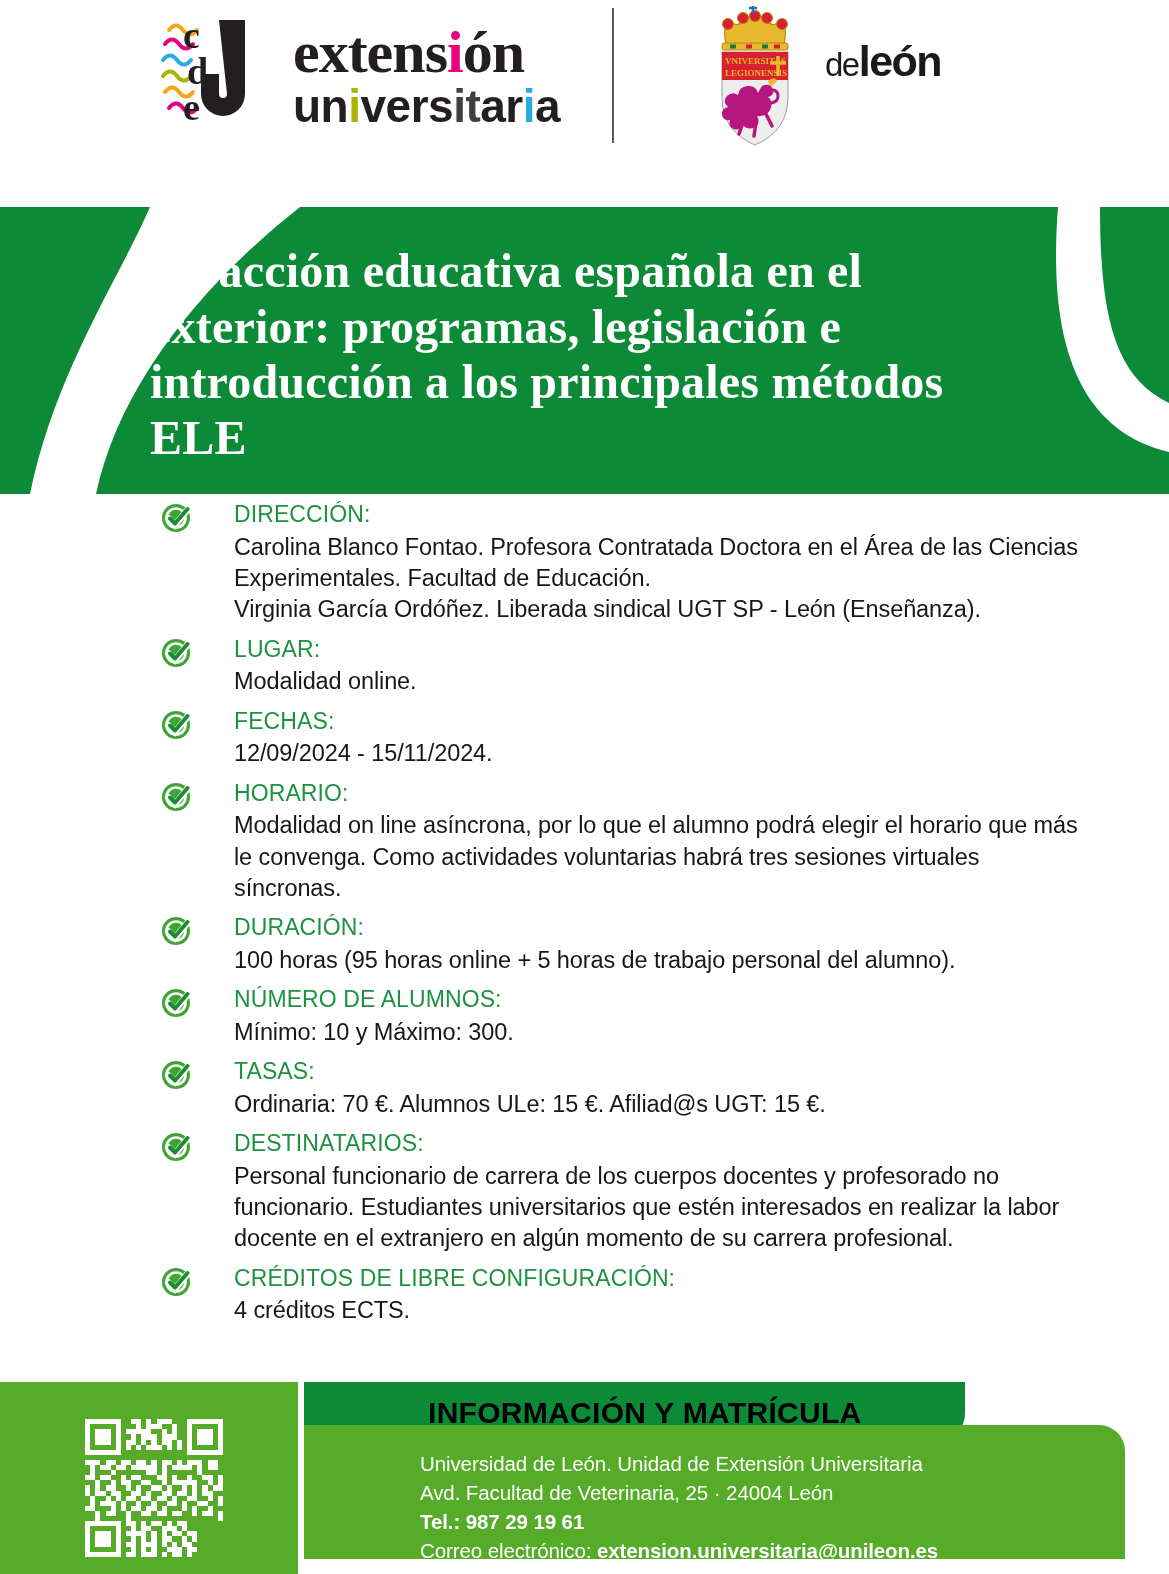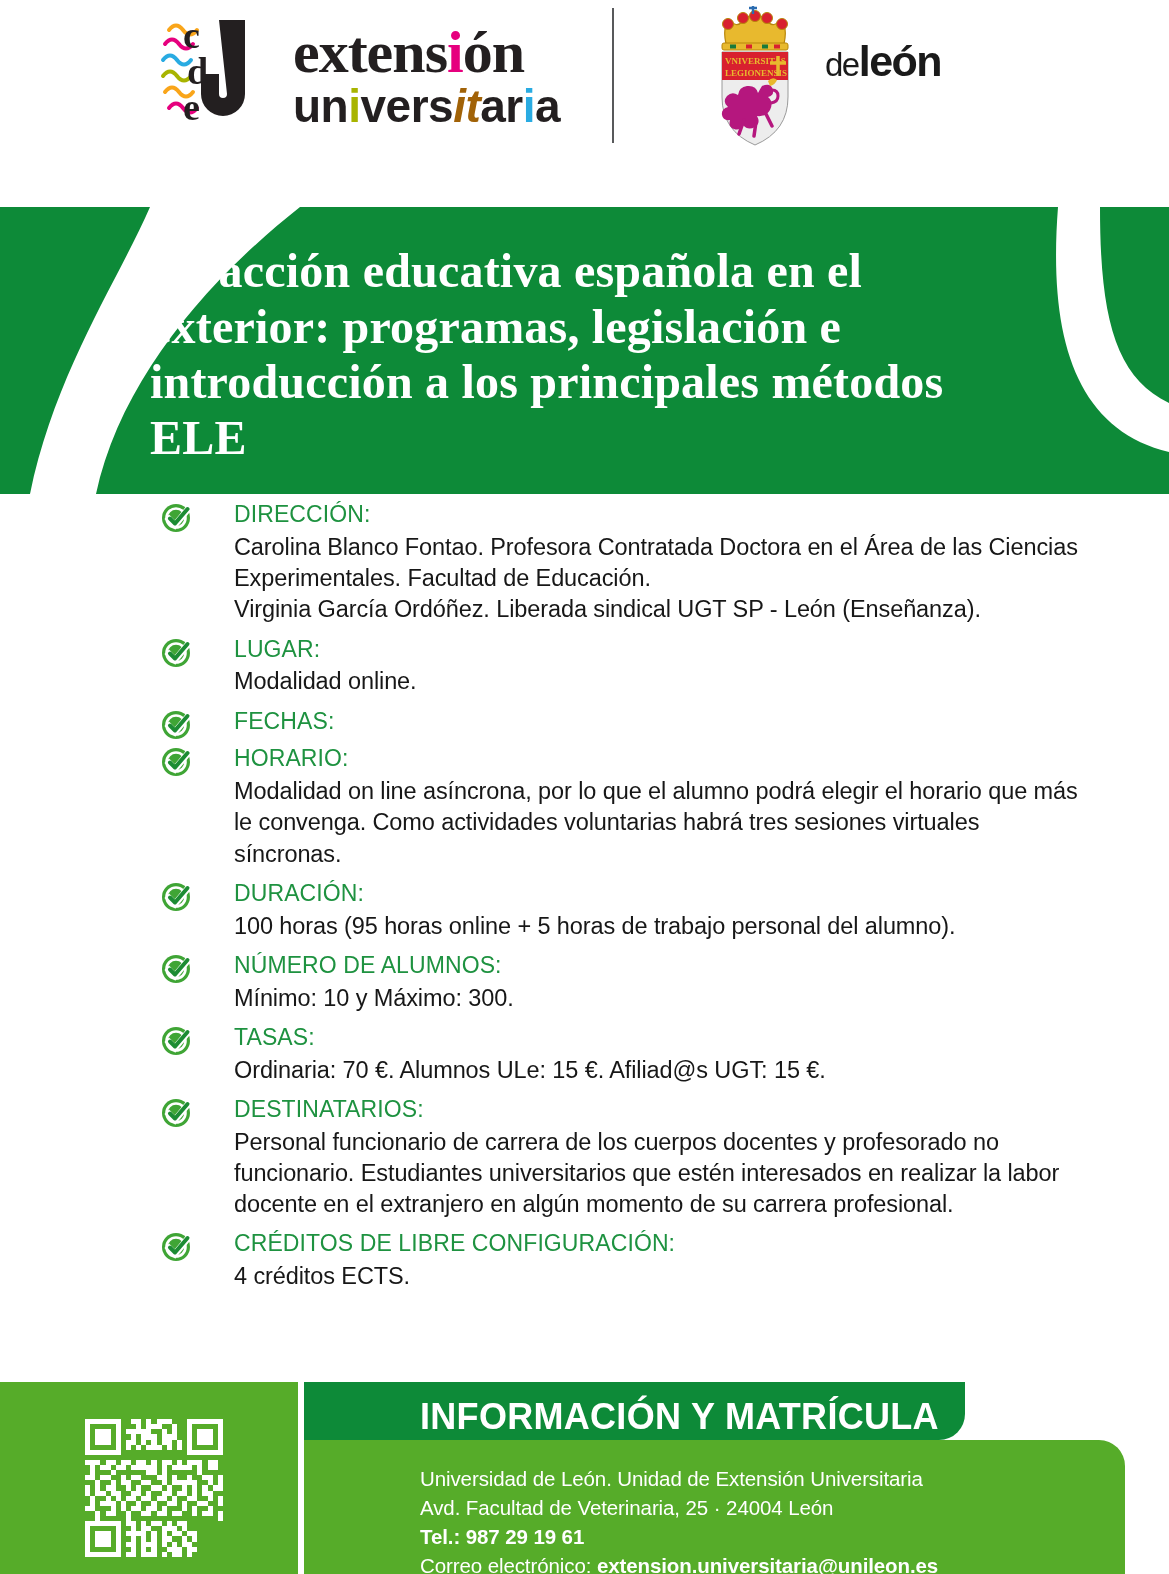--- a/index.html
+++ b/index.html
@@ -26,21 +26,21 @@
     font-weight: 700; font-size: 60px; color: #231f20;
     line-height: .95; letter-spacing: -1px; margin-top: -2px;
   }
   .cdu-l3 {
     font-family: "Liberation Sans", sans-serif;
     font-weight: 700; font-size: 46px; color: #231f20;
     line-height: 1; letter-spacing: -.5px; margin-top: 2px;
   }
   .c-pink { color: #E6007E; }
   .c-olive { color: #A8B400; }
-  .c-orange { color: #a16207; font-style: italic; }
+  .c-orange { color: #404040; }
   .c-cyan { color: #29ABE2; }
 
   .divider {
     position: absolute; left: 612px; top: 8px;
     width: 2px; height: 135px; background: #58595b;
   }
 
   .logo-ule { position: absolute; left: 690px; top: 2px; width: 340px; height: 150px; }
   .shield-wrap { position: absolute; left: 10px; top: 0; width: 110px; height: 150px; }
   .ule-text { position: absolute; left: 135px; top: 38px; }
@@ -105,27 +105,27 @@
     position: absolute; left: 80px; top: 32px; width: 148px; height: 148px;
   }
   .gap { position: absolute; left: 298px; top: 12px; width: 6px; height: 192px; background:#fff; }
 
   .info-bar {
     position: absolute; left: 304px; top: 12px; width: 661px; height: 58px;
     background: #0D8A38;
     border-bottom-right-radius: 26px;
   }
   .info-bar-title {
-    position: absolute; left: 116px; top: 14px;
-    font-family: "Liberation Sans", sans-serif;
-    font-weight: 700; font-size: 36px; color: #ffffff;
+    position: absolute; left: 124px; top: 14px;
+    font-family: "Liberation Sans", sans-serif;
+    font-weight: 700; font-size: 30px; color: #000000;
     letter-spacing: .3px;
   }
   .info-panel {
-    position: absolute; left: 304px; top: 70px; width: 821px; height: 134px;
+    position: absolute; left: 304px; top: 55px; width: 821px; height: 134px;
     background: #56AC29;
     border-top-right-radius: 26px;
   }
   .info-lines {
     position: absolute; left: 116px; top: 24px;
     font-family: "Liberation Sans", sans-serif;
     font-size: 20.5px; color: #ffffff; line-height: 1.42;
     letter-spacing: -.1px;
   }
   .info-lines b { font-weight: 700; }
@@ -243,20 +243,23 @@
     </div>
 
     <div class="item">
       <svg class="check" viewBox="0 0 32 32">
         <circle cx="16" cy="16" r="14" fill="#3FA535"></circle>
         <circle cx="16" cy="16" r="9.5" fill="none" stroke="#ffffff" stroke-width="2.6"></circle>
         <path d="M9 17 L15 23 L29 6" fill="none" stroke="#ffffff" stroke-width="6.5" stroke-linecap="square"></path>
         <path d="M10 16.5 L15 21.5 L27.5 7" fill="none" stroke="#1C8C33" stroke-width="4" stroke-linecap="round" stroke-linejoin="round"></path>
       </svg>
       <div class="item-head">FECHAS:</div>
+      <div class="item-body">
+        <p>12/09/2024 - 15/11/2024.</p>
+      </div>
     </div>
 
     <div class="item">
       <svg class="check" viewBox="0 0 32 32">
         <circle cx="16" cy="16" r="14" fill="#3FA535"></circle>
         <circle cx="16" cy="16" r="9.5" fill="none" stroke="#ffffff" stroke-width="2.6"></circle>
         <path d="M9 17 L15 23 L29 6" fill="none" stroke="#ffffff" stroke-width="6.5" stroke-linecap="square"></path>
         <path d="M10 16.5 L15 21.5 L27.5 7" fill="none" stroke="#1C8C33" stroke-width="4" stroke-linecap="round" stroke-linejoin="round"></path>
       </svg>
       <div class="item-head">HORARIO:</div>

